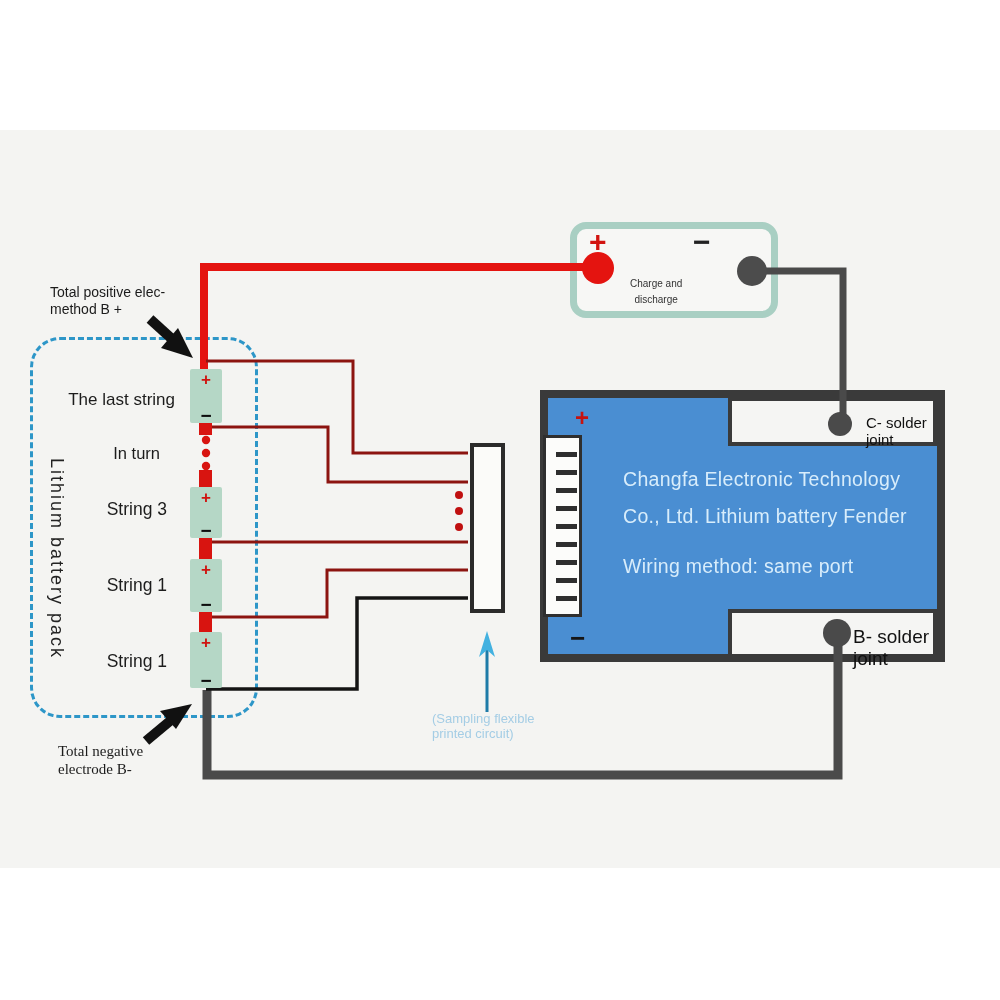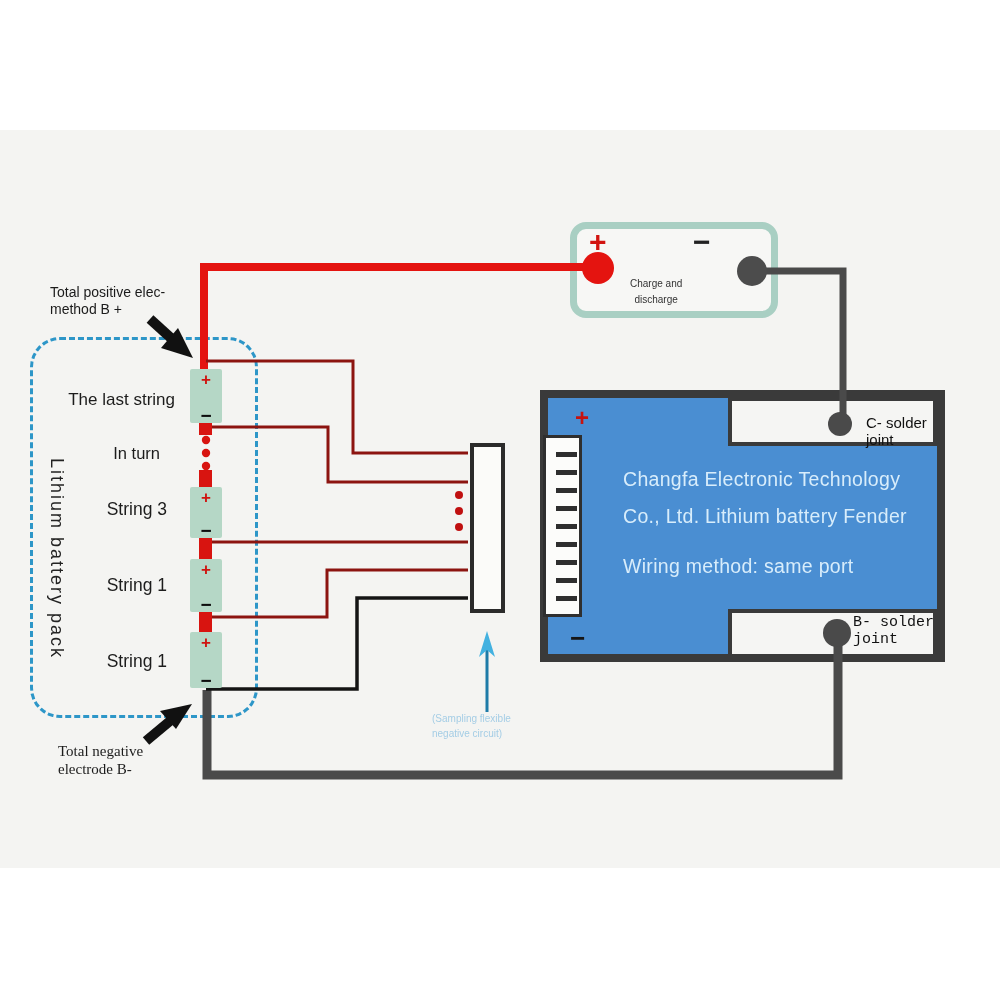--- a/index.html
+++ b/index.html
@@ -42,39 +42,39 @@
   #cb-minus{position:absolute;left:116px;top:-4px;font-size:30px;font-weight:700;color:#222;}
   #cb-text{position:absolute;left:53px;top:47px;font-size:10px;line-height:16px;color:#333;text-align:center;}
 
   
   #pcb{position:absolute;left:540px;top:390px;width:405px;height:272px;box-sizing:border-box;
        background:#4a8ed2;border:8px solid #3a3a3a;z-index:3;}
   .notch{position:absolute;box-sizing:border-box;background:#f5f5f3;border:4px solid #3a3a3a;}
   #notch-top{left:180px;top:-1px;width:209px;height:49px;}
   #notch-bottom{left:180px;top:211px;width:209px;height:49px;}
   #c-joint-label{position:absolute;left:305px;top:16px;font-size:15px;color:#111;z-index:4;margin-left:13px;}
-  #b-joint-label{position:absolute;left:305px;top:216px;font-size:15px;color:#111;z-index:4;font-family:Liberation Mono, monospace;}
+  #b-joint-label{position:absolute;left:305px;top:228px;font-size:19px;color:#111;z-index:4;}
   #pcb-strip{position:absolute;left:-5px;top:37px;width:39px;height:182px;box-sizing:border-box;
              background:#fcfcfa;border:3px solid #2f2f2f;}
   #pcb-plus{position:absolute;left:27px;top:6px;font-size:24px;font-weight:700;color:#c61310;}
   #pcb-minus{position:absolute;left:22px;top:225px;font-size:26px;font-weight:700;color:#161616;}
   .pcb-line{position:absolute;left:75px;color:#d8edfb;font-size:19.5px;letter-spacing:0.3px;white-space:nowrap;}
   #pcb-line1{top:70px;}
   #pcb-line2{top:107px;}
   #pcb-line3{top:157px;}
 
   
   #sampling-connector{position:absolute;left:470px;top:443px;width:35px;height:170px;box-sizing:border-box;
                       border:4px solid #2b2b2b;background:#fbfbf9;z-index:3;}
 
   
   .note{position:absolute;color:#1b1b1b;z-index:8;}
   #total-positive{left:50px;top:284px;font-size:14px;line-height:17px;}
   #total-negative{left:58px;top:742px;font-size:15px;line-height:18px;font-family:Liberation Serif, serif;}
-  #sampling-note{left:432px;top:711px;font-size:10px;line-height:15px;color:#9cc9e4;
+  #sampling-note{left:432px;top:711px;font-size:13px;line-height:15px;color:#9cc9e4;
                  filter:blur(0.7px);opacity:0.9;}
 
   #wires{position:absolute;left:0;top:0;width:1000px;height:1000px;z-index:5;pointer-events:none;}
 </style>
 </head>
 <body>
 
 <div id="stage">
   <div id="panel"></div>
 
@@ -179,15 +179,15 @@
   <div id="total-positive" class="note">
     <div>Total positive elec-</div>
     <div>method B +</div>
   </div>
   <div id="total-negative" class="note">
     <div>Total negative</div>
     <div>electrode B-</div>
   </div>
   <div id="sampling-note" class="note">
     <div>(Sampling flexible</div>
-    <div>negative circuit)</div>
+    <div>printed circuit)</div>
   </div>
 </div>
 
 </body></html>

